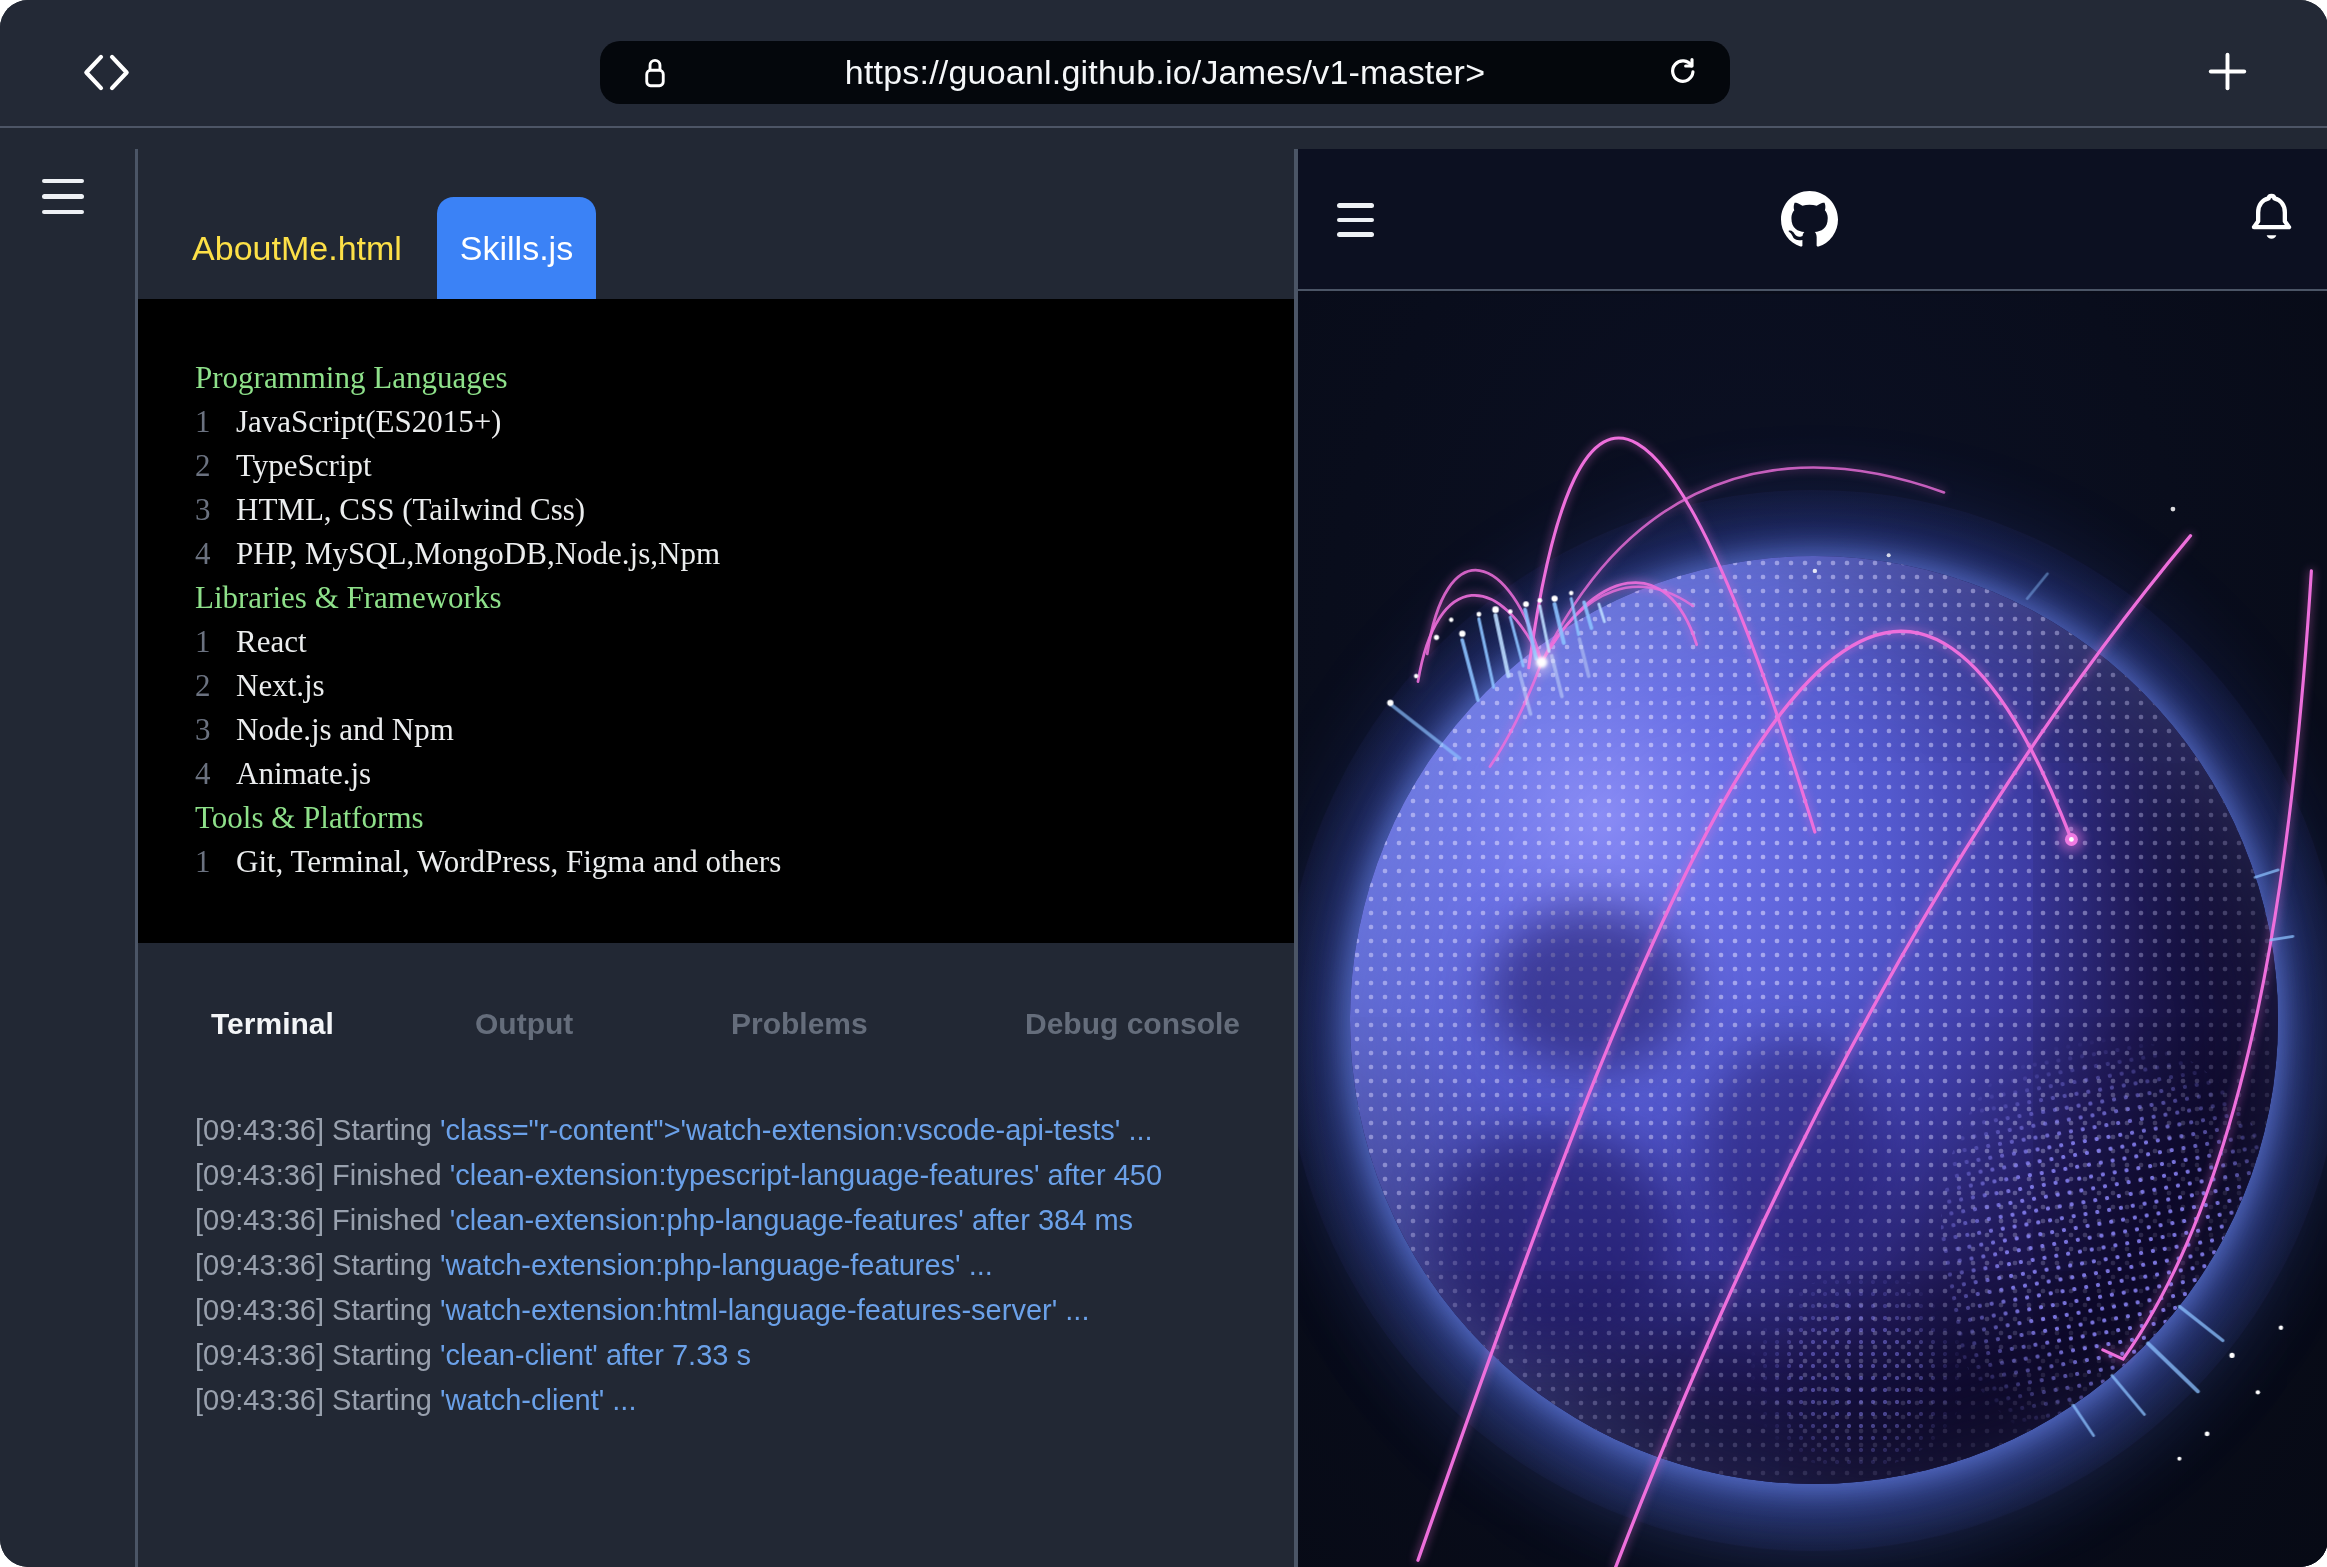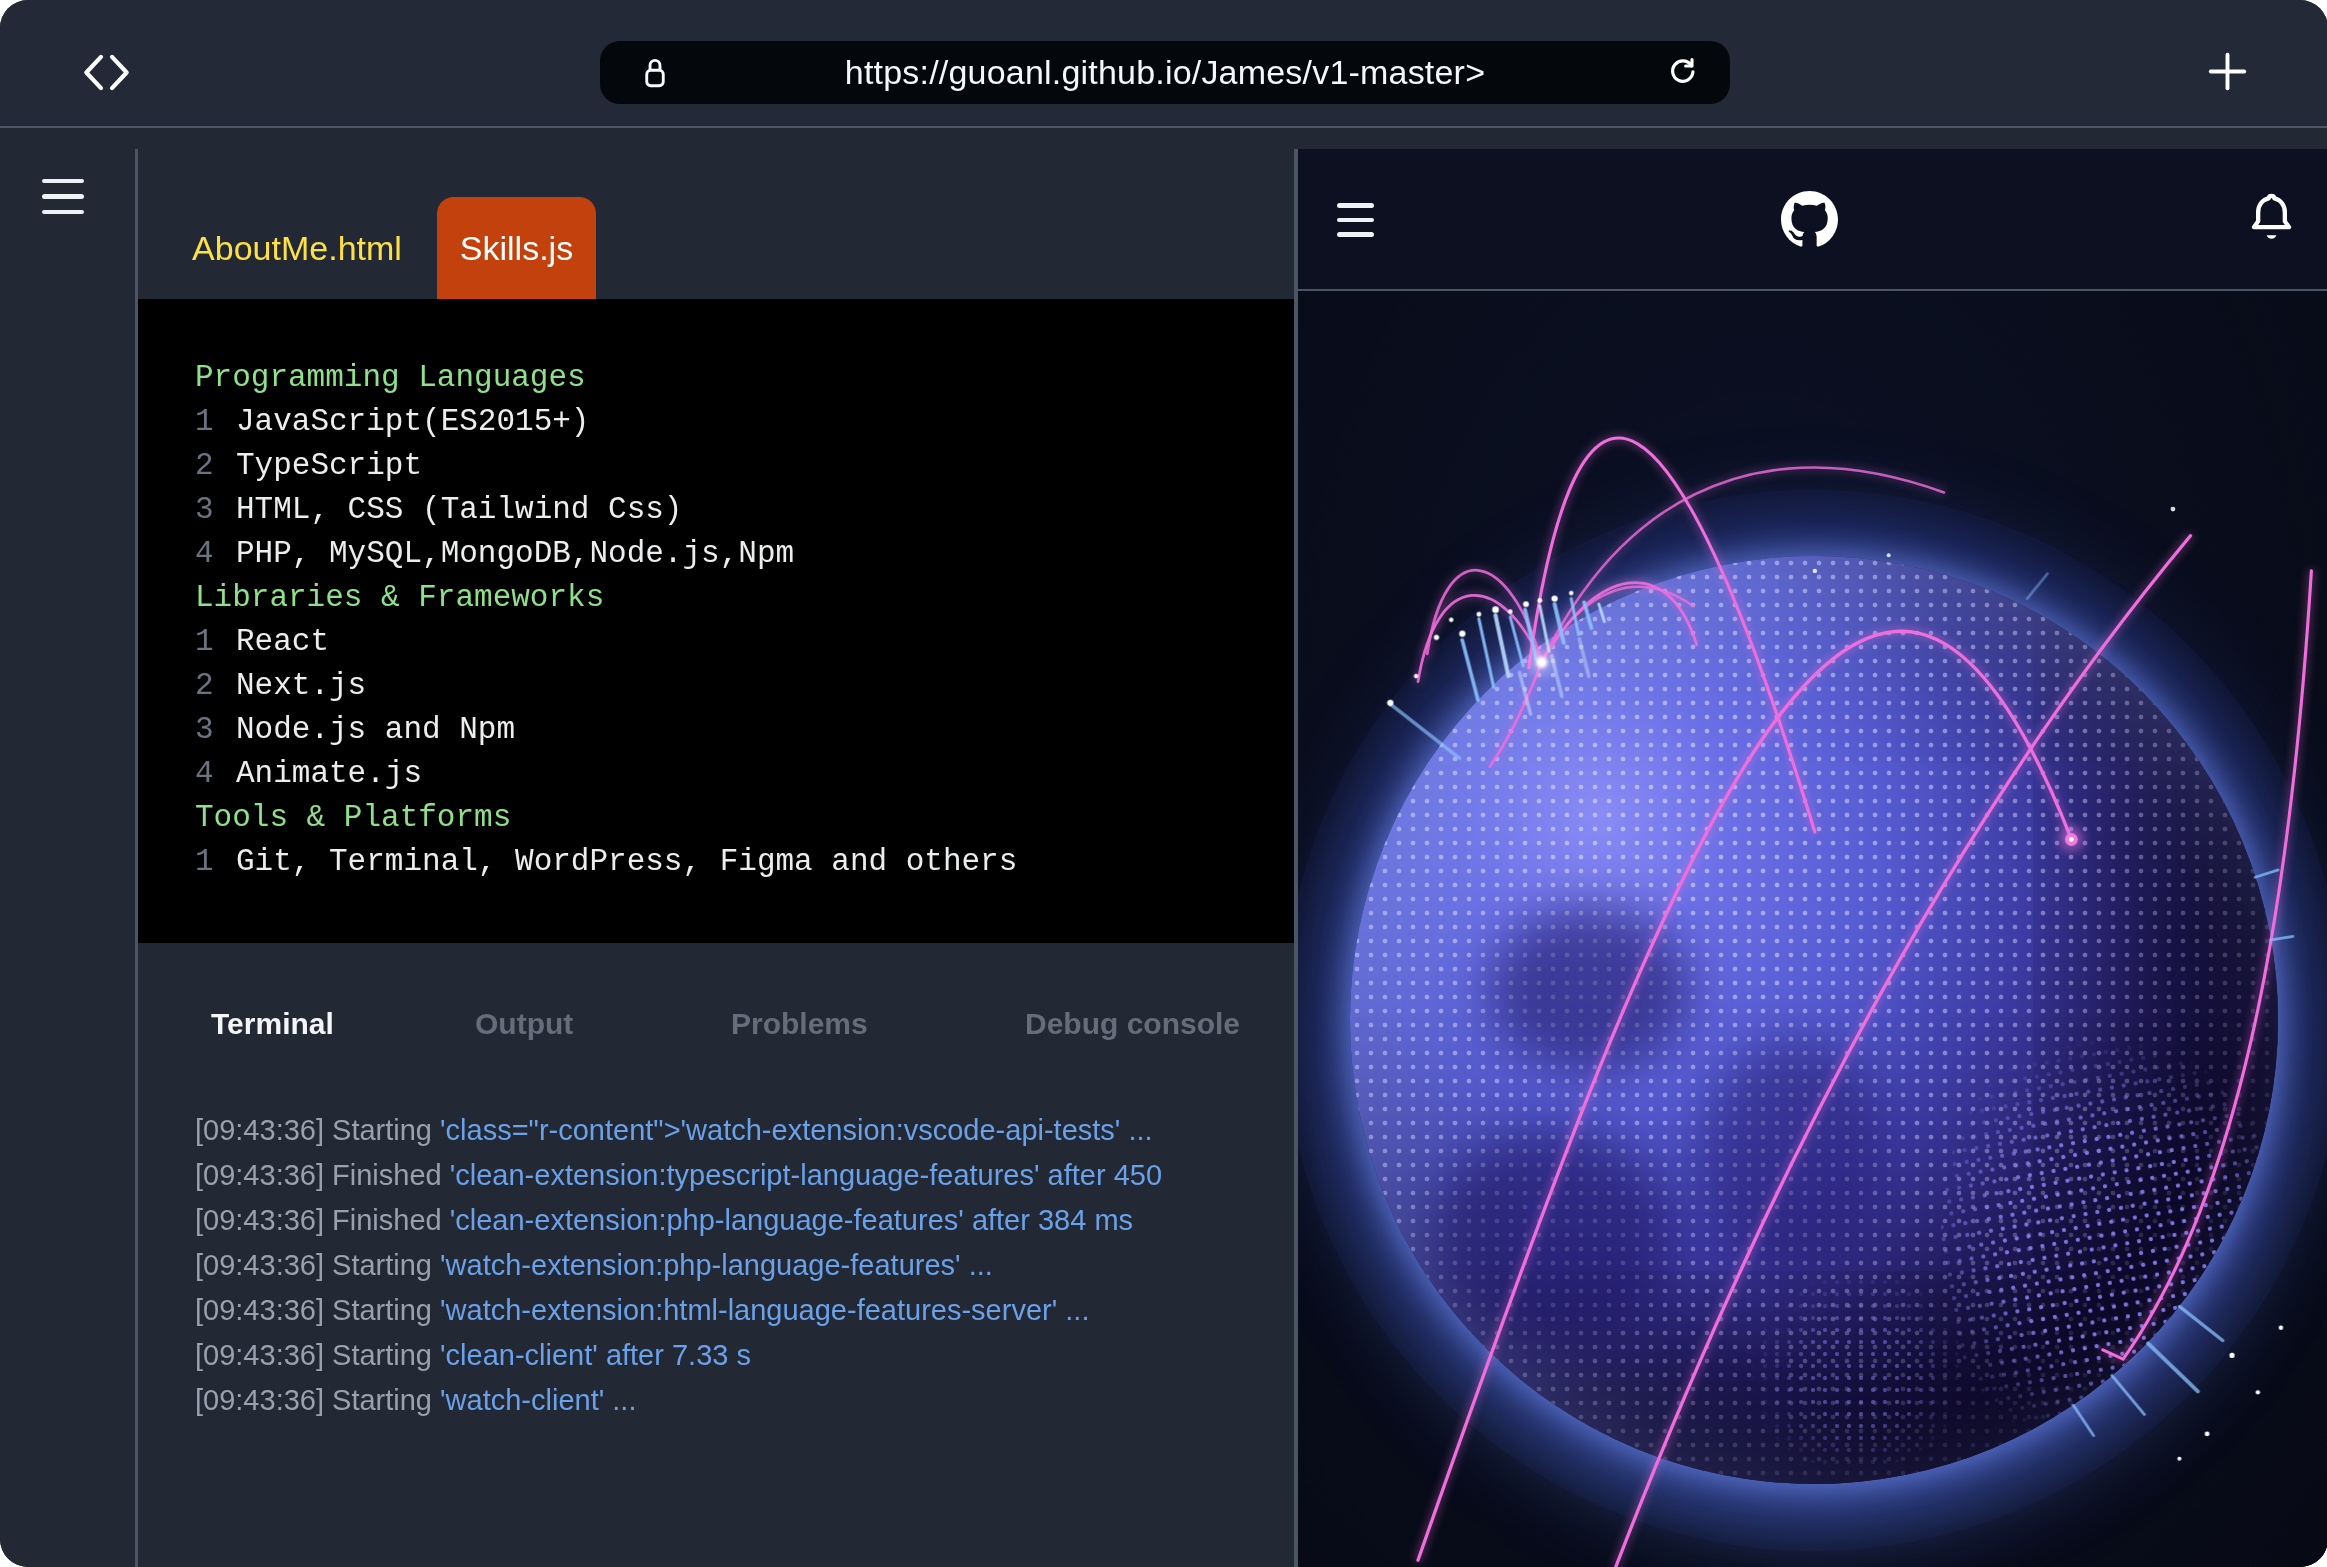--- a/index.html
+++ b/index.html
@@ -29,23 +29,23 @@
   .hamburger { position:absolute; left:42px; top:29.5px; }
   .hamburger span { width:42px; height:4.6px; margin-bottom:11px; }
   .hamburger2 { position:absolute; left:39px; top:54px; }
   .hamburger2 span { width:37px; height:4.6px; margin-bottom:10px; }
 
   
   .editor { position:absolute; left:138px; top:0; width:1156px; height:100%; background:#222834; overflow:hidden; }
   .tabbar { position:absolute; left:0; top:0; width:100%; height:150px; }
   .etab { position:absolute; top:48px; height:102px; display:flex; align-items:center;
           justify-content:center; font-size:34px; color:#fde047; cursor:default; }
-  .etab.active { background:#c2410c; border-radius:16.6px 16.6px 0 0; color:#ffffff; }
+  .etab.active { background:#3b82f6; border-radius:16.6px 16.6px 0 0; color:#ffffff; }
   .code { position:absolute; left:0; top:150px; width:100%; height:644px; background:#000;
-          padding:57px 0 0 57px; font-family:Liberation Mono, monospace; font-size:31px; line-height:44px; }
+          padding:57px 0 0 57px; font-family:Liberation Serif, serif; font-size:31px; line-height:44px; }
   .code-row { display:flex; white-space:pre; }
   .code-row .num { width:41px; color:#6b7280; flex:none; }
   .code-row .hdr { color:#8ee08a; }
   .code-row .txt { color:#ebedee; }
 
   
   .term-tabs { position:absolute; left:0; top:858px; width:100%; height:46px;
                font-weight:bold; font-size:30px; }
   .ttab { position:absolute; top:0; color:#656d7b; cursor:default; }
   .ttab.active { color:#f3f5f7;margin-left:16px; }

